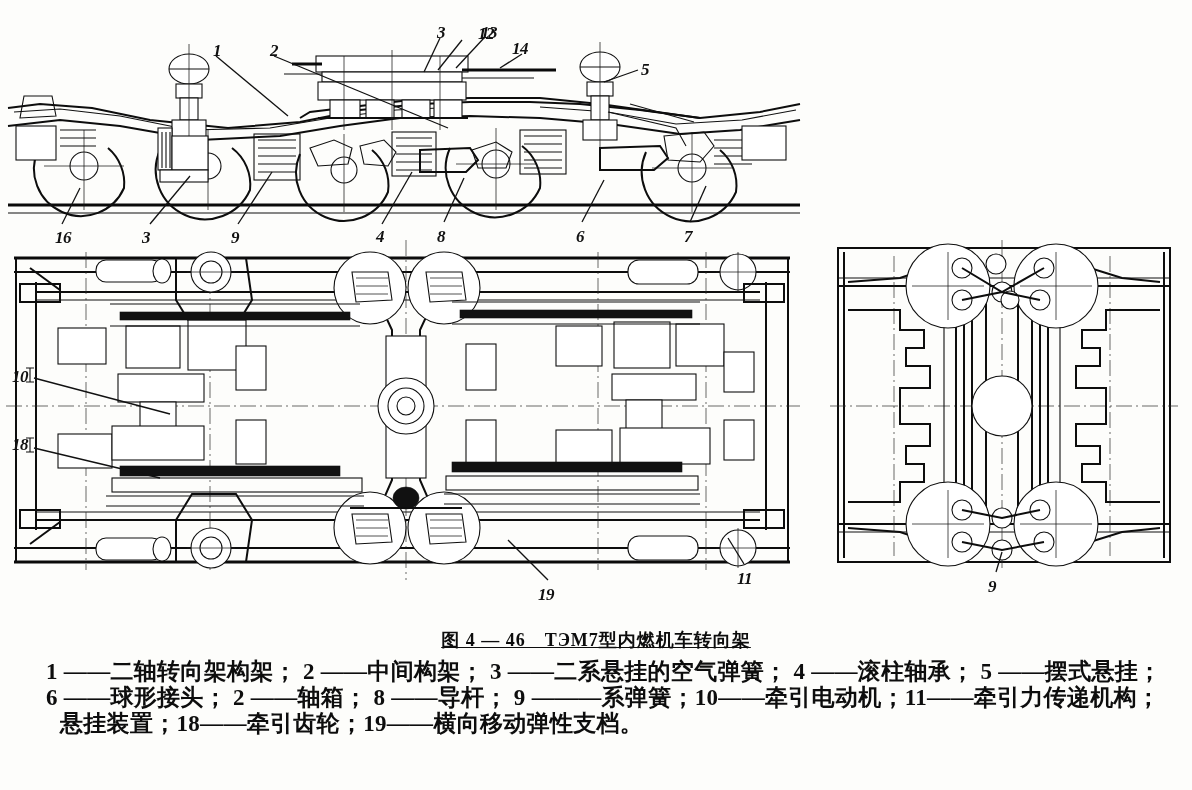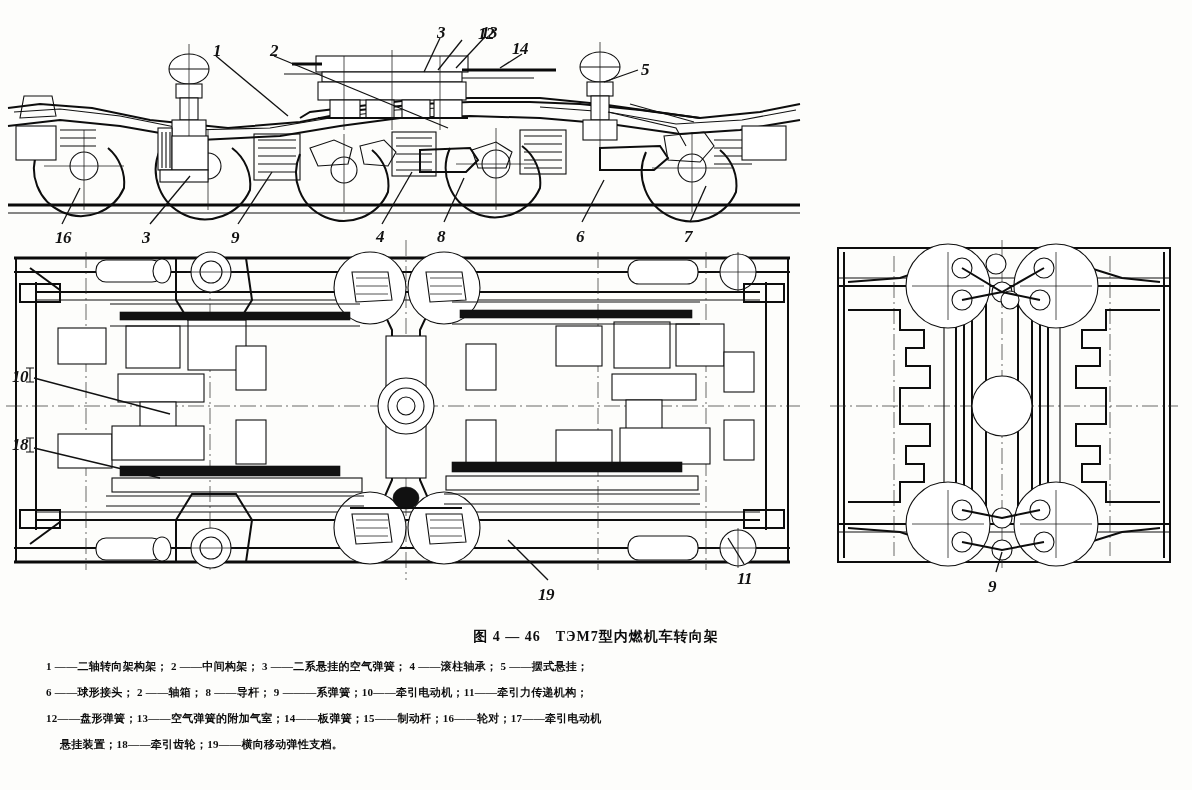--- a/index.html
+++ b/index.html
@@ -50,31 +50,32 @@
     position: absolute;
     left: 0;
     top: 620px;
     width: 1192px;
     height: 170px;
   }
   .fig-title {
     text-align: center;
     font-family: "Liberation Serif", "DejaVu Serif", serif;
     font-weight: 700;
-    font-size: 14px;
+    font-size: 18px;
     color: #0d0d0d;
     padding-top: 8px;
     letter-spacing: 1px;
+    text-decoration: underline;
   }
   .legend {
     margin-top: 7px;
     padding: 0 28px 0 46px;
     font-family: "Liberation Serif", "DejaVu Serif", serif;
     font-weight: 700;
-    font-size: 11px;
+    font-size: 23px;
     line-height: 26px;
     color: #0d0d0d;
     letter-spacing: 0.3px;
   }
   .legend div { white-space: nowrap; }
   .legend .l4 { padding-left: 14px; }
 </style>
 </head>
 <body>
 
@@ -428,18 +429,17 @@
     <div class="callout" style="left:538px;  top:586px;">19</div>
     <div class="callout" style="left:737px;  top:570px;">11</div>
     <div class="callout" style="left:988px;  top:578px;">9</div>
   </div>
 
   <div id="caption-block">
     <div class="fig-title">图 4 — 46　ТЭМ7型内燃机车转向架</div>
     <div class="legend">
       <div>1 ——二轴转向架构架；  2 ——中间构架；  3 ——二系悬挂的空气弹簧；  4 ——滚柱轴承；  5 ——摆式悬挂；</div>
       <div>6 ——球形接头；  2 ——轴箱；  8 ——导杆；  9 ———系弹簧；10——牵引电动机；11——牵引力传递机构；</div>
-      <div>12——盘形弹簧；13——空气弹簧的附加气室；14——板弹簧；15——制动杆；16——轮对；17——牵引电动机</div>
       <div class="l4">悬挂装置；18——牵引齿轮；19——横向移动弹性支档。</div>
     </div>
   </div>
 
 </div>
 
 </body></html>

